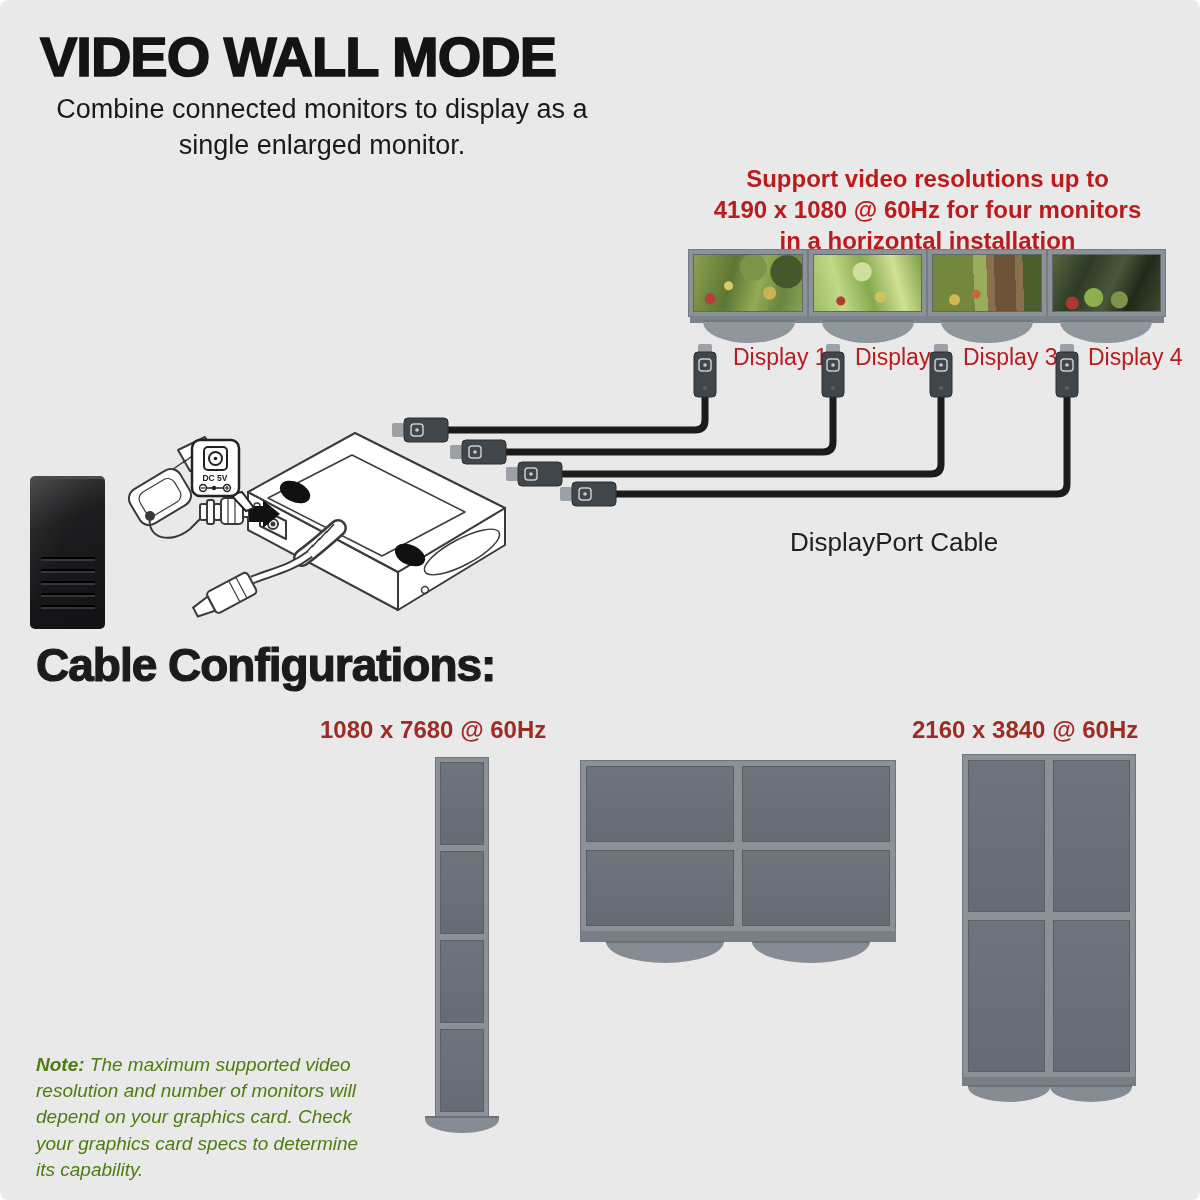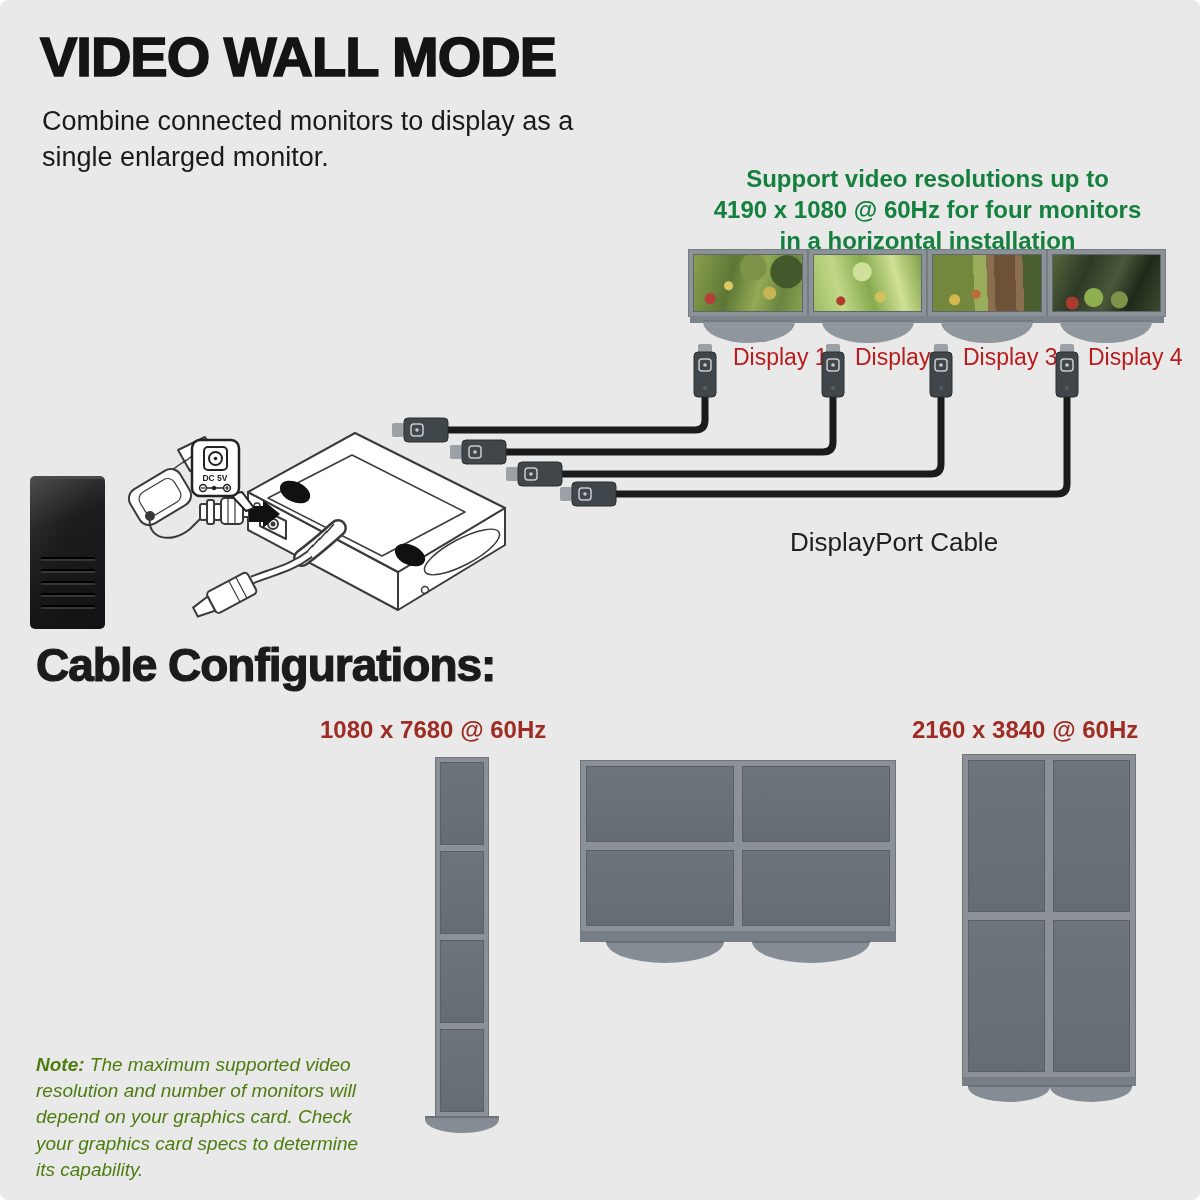--- a/index.html
+++ b/index.html
@@ -2,23 +2,23 @@
 <html><head>
 <meta charset="utf-8">
 <style>
   html,body{margin:0;padding:0;background:#ffffff;}
   body{width:1200px;height:1200px;position:relative;font-family:"Liberation Sans",sans-serif;}
   .canvas{position:absolute;inset:0;background:#e9e9ea;border-radius:8px;overflow:hidden;}
 
   
   .title{position:absolute;left:40px;top:24px;font-size:56px;font-weight:700;color:#141414;
          letter-spacing:-1px;-webkit-text-stroke:1.6px #141414;}
-  .subtitle{position:absolute;left:42px;top:104px;width:560px;font-size:27px;line-height:1.33;color:#1a1a1a;}
+  .subtitle{position:absolute;left:42px;top:92px;width:560px;font-size:27px;line-height:1.33;color:#1a1a1a;text-align:center;}
   .support{position:absolute;left:710px;top:163px;width:435px;text-align:center;
-           font-size:24px;font-weight:700;line-height:1.3;color:#15803d;}
+           font-size:24px;font-weight:700;line-height:1.3;color:#b91c1c;}
   .other-heading{position:absolute;left:36px;top:638px;font-size:46px;font-weight:700;color:#1b1b1b;
          letter-spacing:-1px;-webkit-text-stroke:1.2px #1b1b1b;}
 
   
   .wall{position:absolute;left:688px;top:249px;width:478px;height:68px;display:flex;}
   .wall .mon{flex:1;background:#8b9298;border:1px solid #747b81;padding:4px;box-sizing:border-box;}
   .wall .mon .scr{width:100%;height:100%;border:1px solid #5f666c;box-sizing:border-box;}
   .wall-bar{position:absolute;left:690px;top:316px;width:474px;height:7px;background:#7c838a;}
   .base{position:absolute;height:21px;background:#8f969c;border-top:2px solid #737a80;
         border-radius:0 0 46px 46px / 0 0 21px 21px;}

